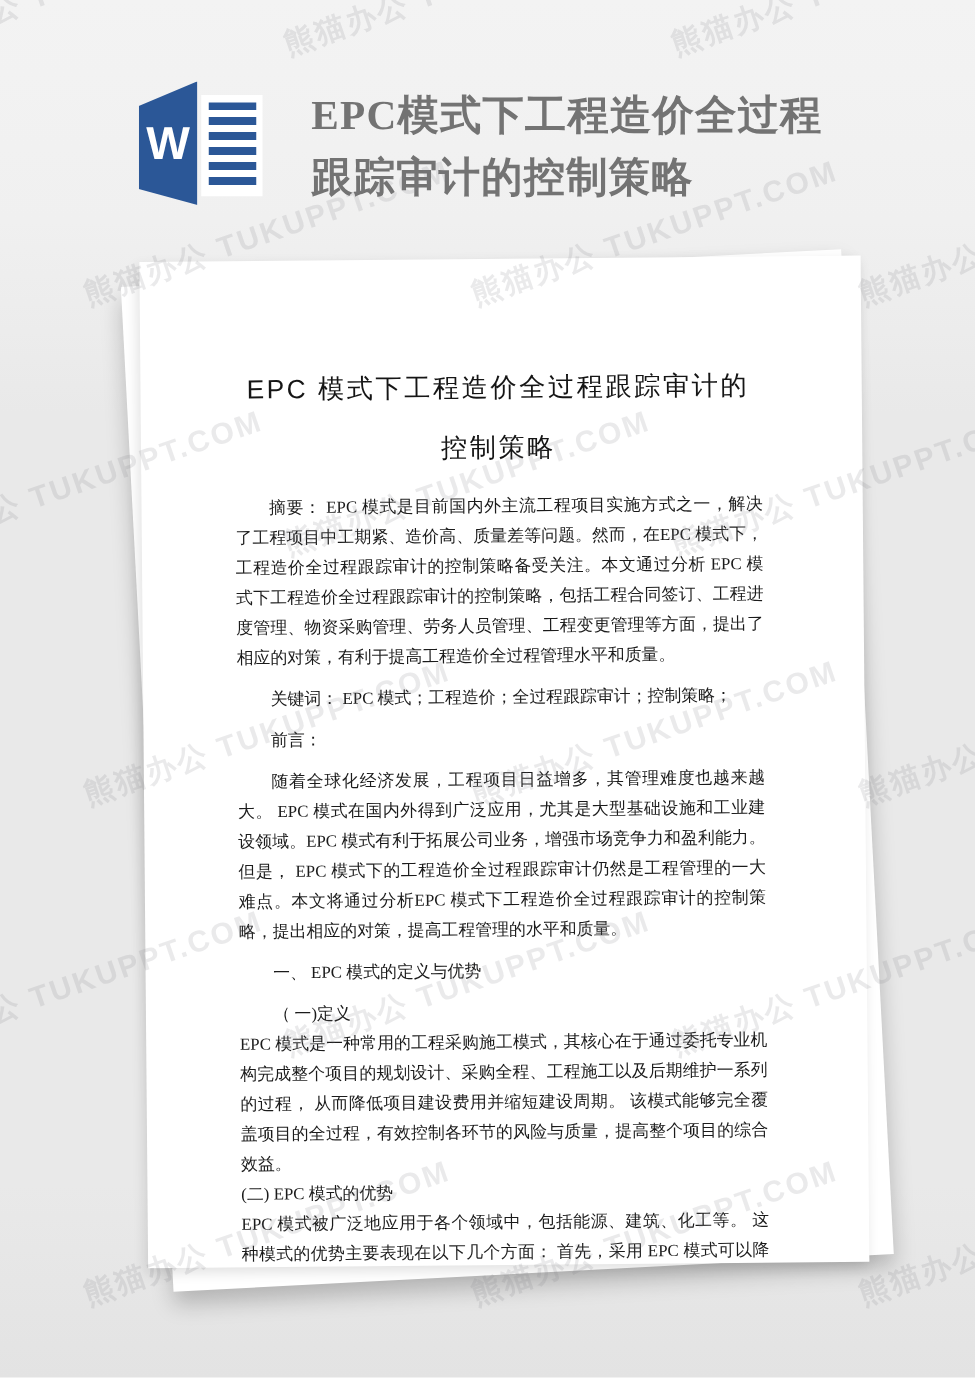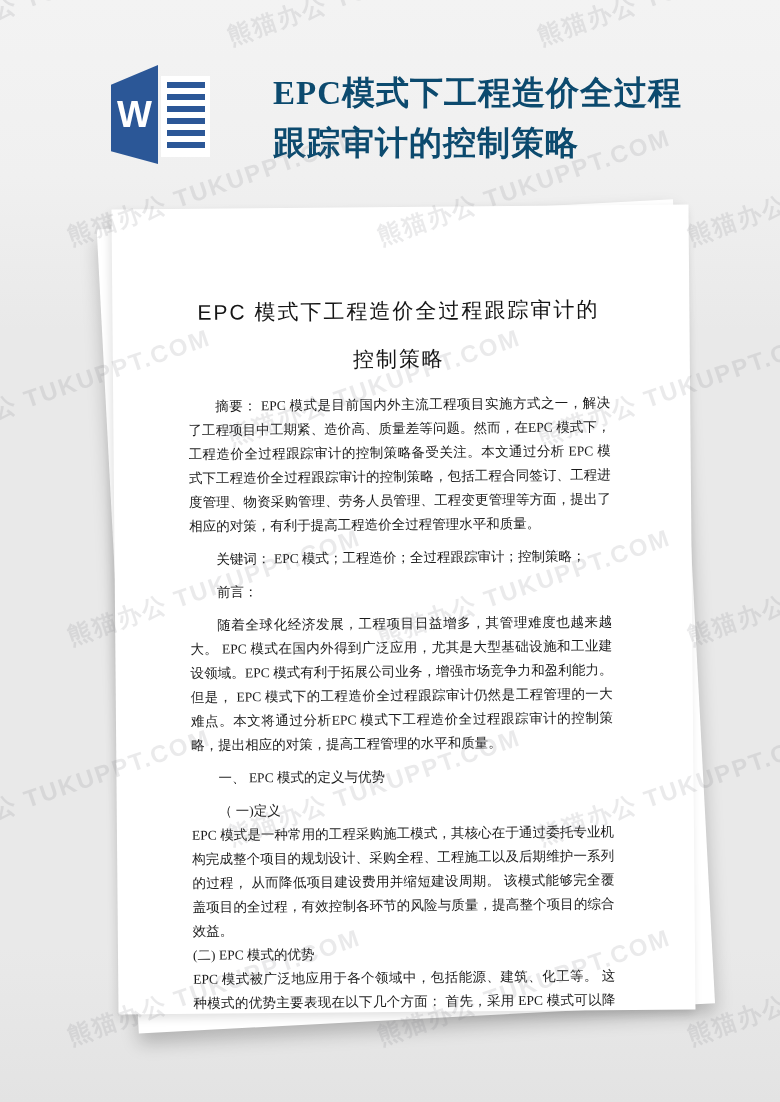--- a/index.html
+++ b/index.html
@@ -15,22 +15,22 @@
   .header { position: absolute; left: 103px; top: 55px; display: flex; align-items: flex-start; }
   .word-icon { position: relative; width: 112px; height: 114px; flex: none; }
   .icon-page { position: absolute; left: 58px; top: 21px; width: 49px; height: 81px; background: #fff; }
   .icon-stripes { position: absolute; left: 6px; right: 5px; top: 6px; bottom: 5px;
     background: repeating-linear-gradient(180deg, #2b5797 0 6px, #ffffff 6px 12px); }
   .icon-cover { position: absolute; left: 8px; top: 10px; width: 47px; height: 99px; background: #2b5797;
     clip-path: polygon(0 20%, 100% 0, 100% 100%, 0 87%); }
   .icon-letter { position: absolute; left: 8px; top: 28px; width: 47px; height: 62px;
     display: flex; align-items: center; justify-content: center;
     color: #fff; font: bold 37px/1 "Liberation Sans", sans-serif; }
-  .header-title { margin-left: 58px; padding-top: 13px;
-    font: bold 33px/50px "Liberation Serif", serif; color: #0c4a6e; letter-spacing: 1px; }
+  .header-title { margin-left: 34px; padding-top: 13px;
+    font: bold 33px/50px "Liberation Serif", serif; color: #737373; letter-spacing: 1px; }
   .header-title span { display: block; }
 
   
   .sheet { position: absolute; left: 115px; top: 207px; width: 577px; height: 805px; background: #ffffff; }
   .sheet.back { transform: rotate(-3deg) translate(2px, 7px); box-shadow: 0 10px 18px rgba(0,0,0,0.22); }
   .sheet.front { transform: rotate(-0.5deg); box-shadow: -2px 4px 10px rgba(0,0,0,0.12);
     padding: 0 80px 0 75px; overflow: hidden; }
 
   .doc-title { margin: 80px 0 10px; text-align: center; color: #151515;
     font-family: "Liberation Sans", sans-serif; font-weight: 500;

